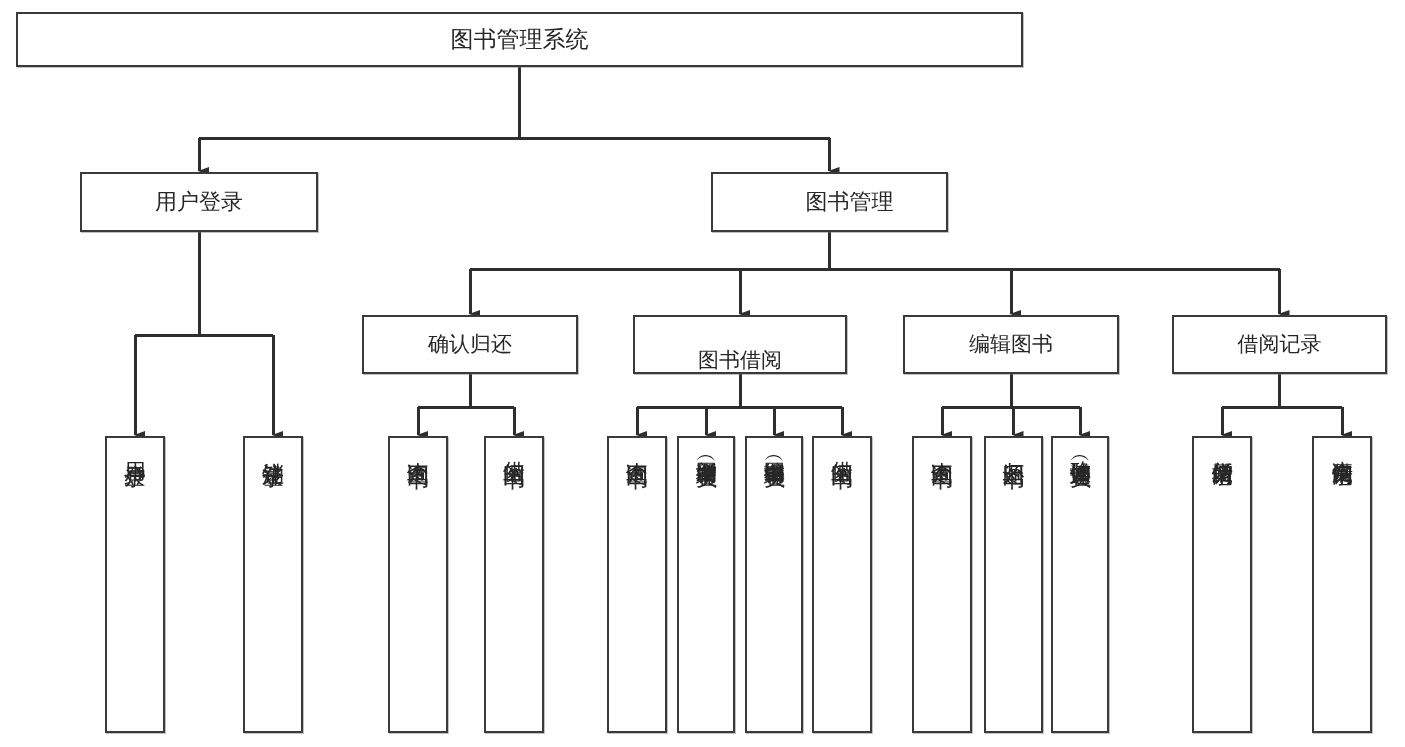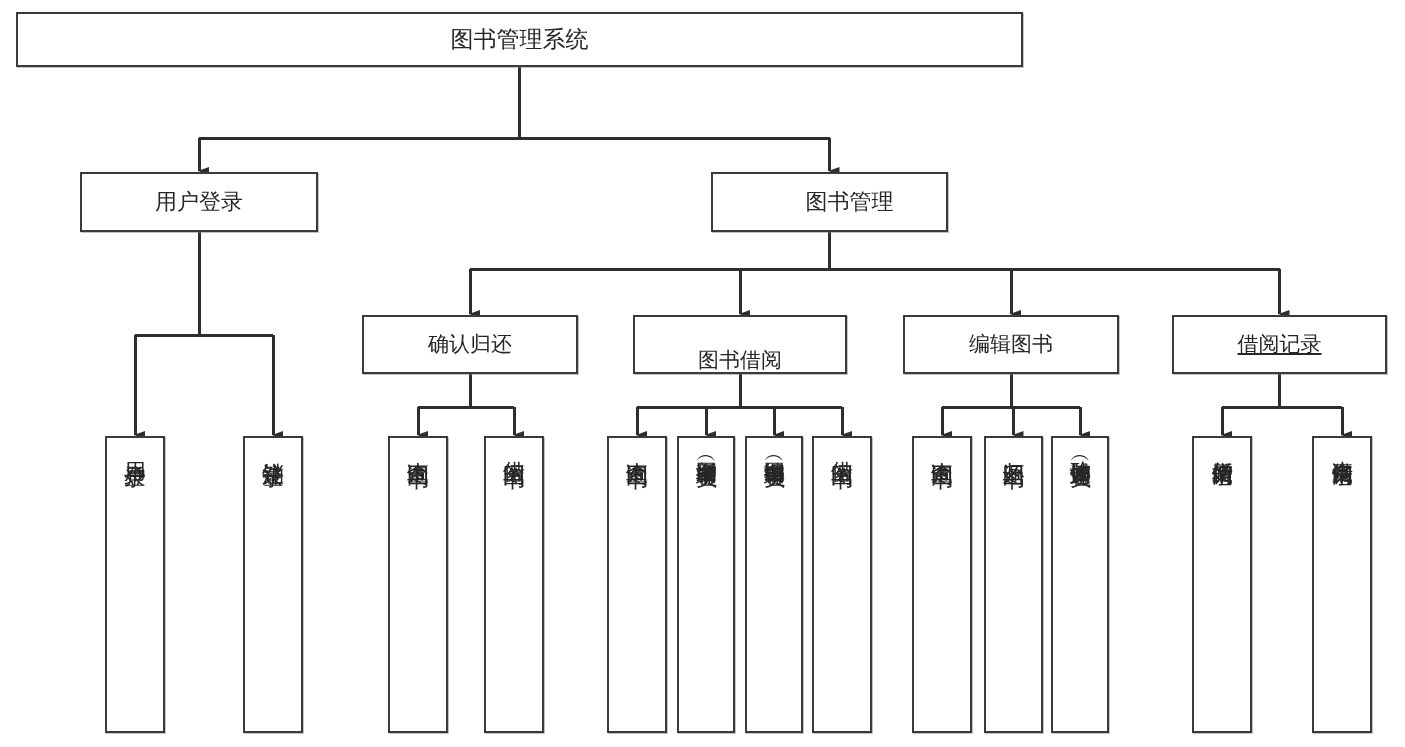--- a/index.html
+++ b/index.html
@@ -113,21 +113,21 @@
       <div class="node-box node-l2" style="left: 362px; top: 315px; width: 216px; height: 59px; border-color: rgb(58, 58, 58); background: rgb(255, 255, 255);">
         <span class="node-label" style="color: rgb(38, 38, 38);">确认归还</span>
       </div>
       <div class="node-box node-l2" style="left: 633px; top: 315px; width: 214px; height: 59px; border-color: rgb(58, 58, 58); background: rgb(255, 255, 255);">
         <span class="node-label" style="color: rgb(38, 38, 38); margin-top: 32px;">图书借阅</span>
       </div>
       <div class="node-box node-l2" style="left: 903px; top: 315px; width: 216px; height: 59px; border-color: rgb(58, 58, 58); background: rgb(255, 255, 255);">
         <span class="node-label" style="color: rgb(38, 38, 38);">编辑图书</span>
       </div>
       <div class="node-box node-l2" style="left: 1172px; top: 315px; width: 215px; height: 59px; border-color: rgb(58, 58, 58); background: rgb(255, 255, 255);">
-        <span class="node-label" style="color: rgb(38, 38, 38); text-decoration: underline;">借阅记录</span>
+        <span class="node-label" style="color: rgb(38, 38, 38);">借阅记录</span>
       </div>
       <div class="node-box node-leaf" style="left: 105px; top: 436px; width: 60px; height: 297px; border-color: rgb(58, 58, 58); background: rgb(255, 255, 255);">
         <span class="node-label" style="color: rgb(38, 38, 38);">用户登录</span>
       </div>
       <div class="node-box node-leaf" style="left: 243px; top: 436px; width: 60px; height: 297px; border-color: rgb(58, 58, 58); background: rgb(255, 255, 255);">
         <span class="node-label" style="color: rgb(38, 38, 38);">注销登录</span>
       </div>
       <div class="node-box node-leaf" style="left: 388px; top: 436px; width: 60px; height: 297px; border-color: rgb(58, 58, 58); background: rgb(255, 255, 255);">
         <span class="node-label" style="color: rgb(38, 38, 38);">查询图书</span>
       </div>

